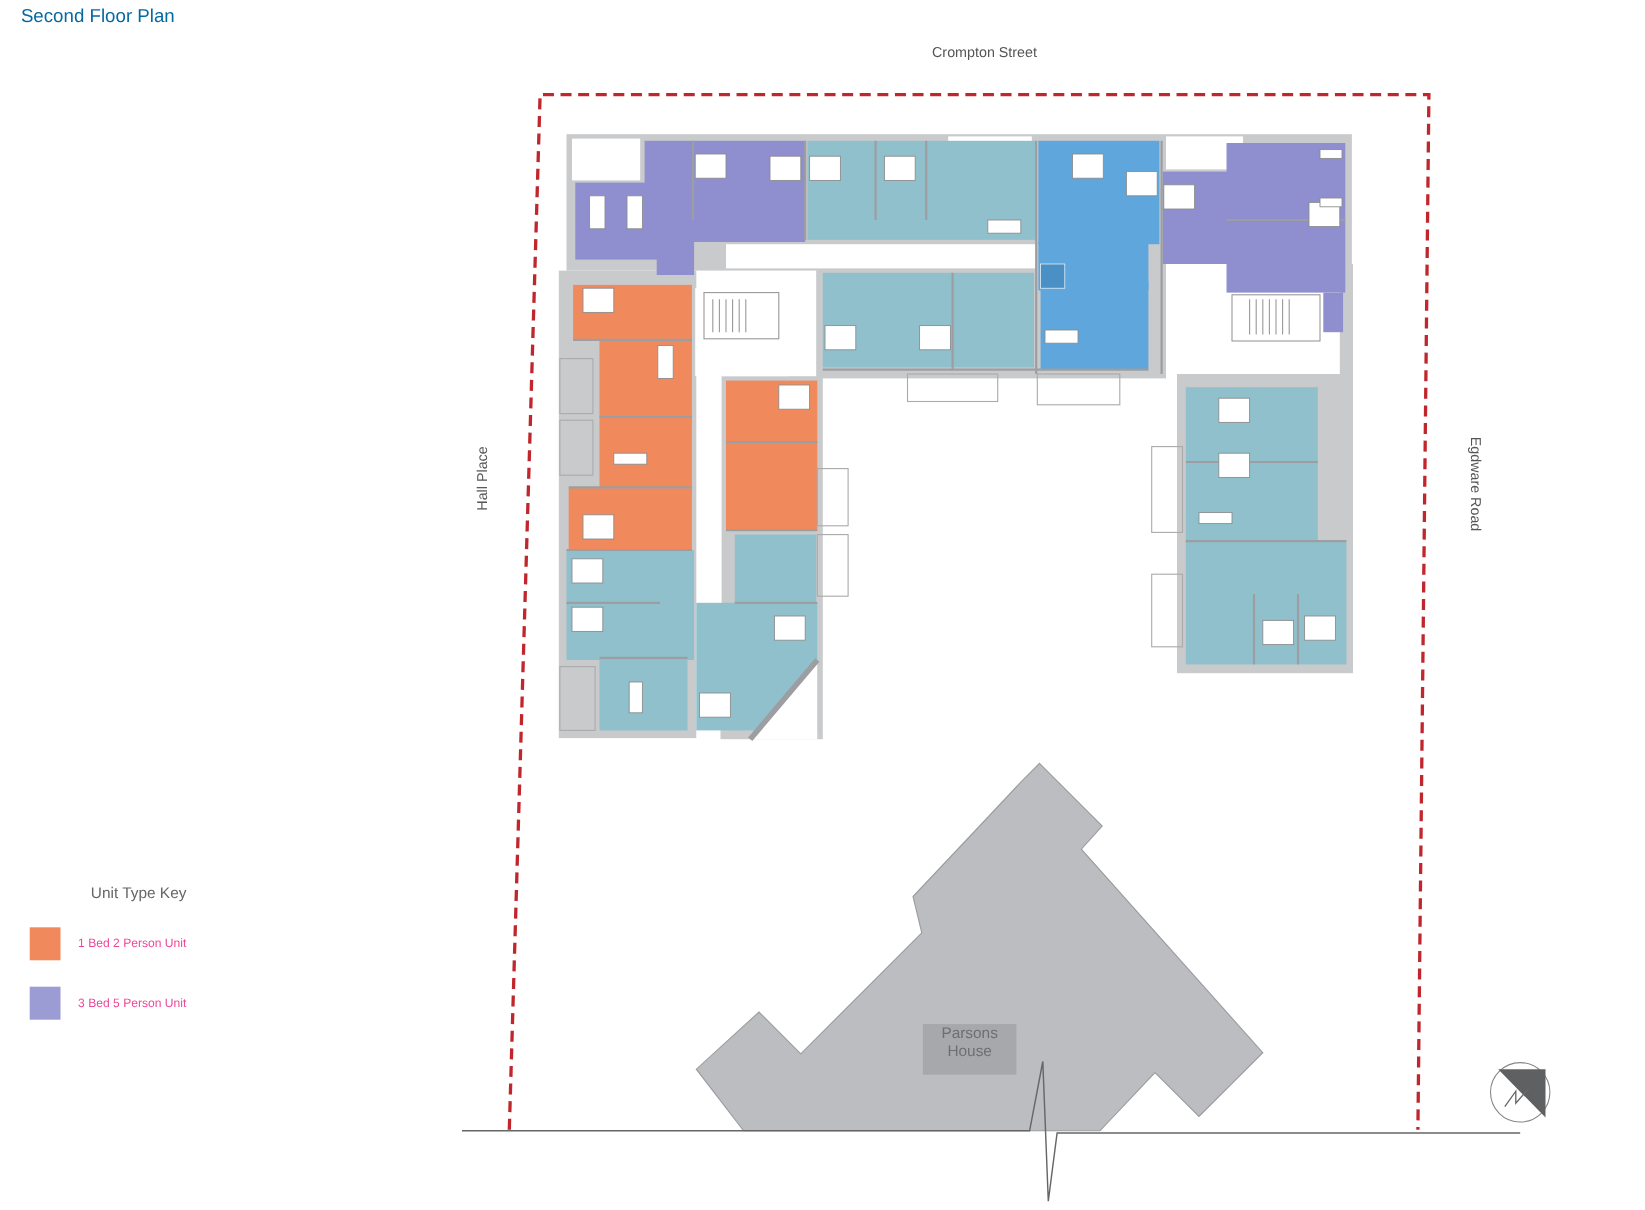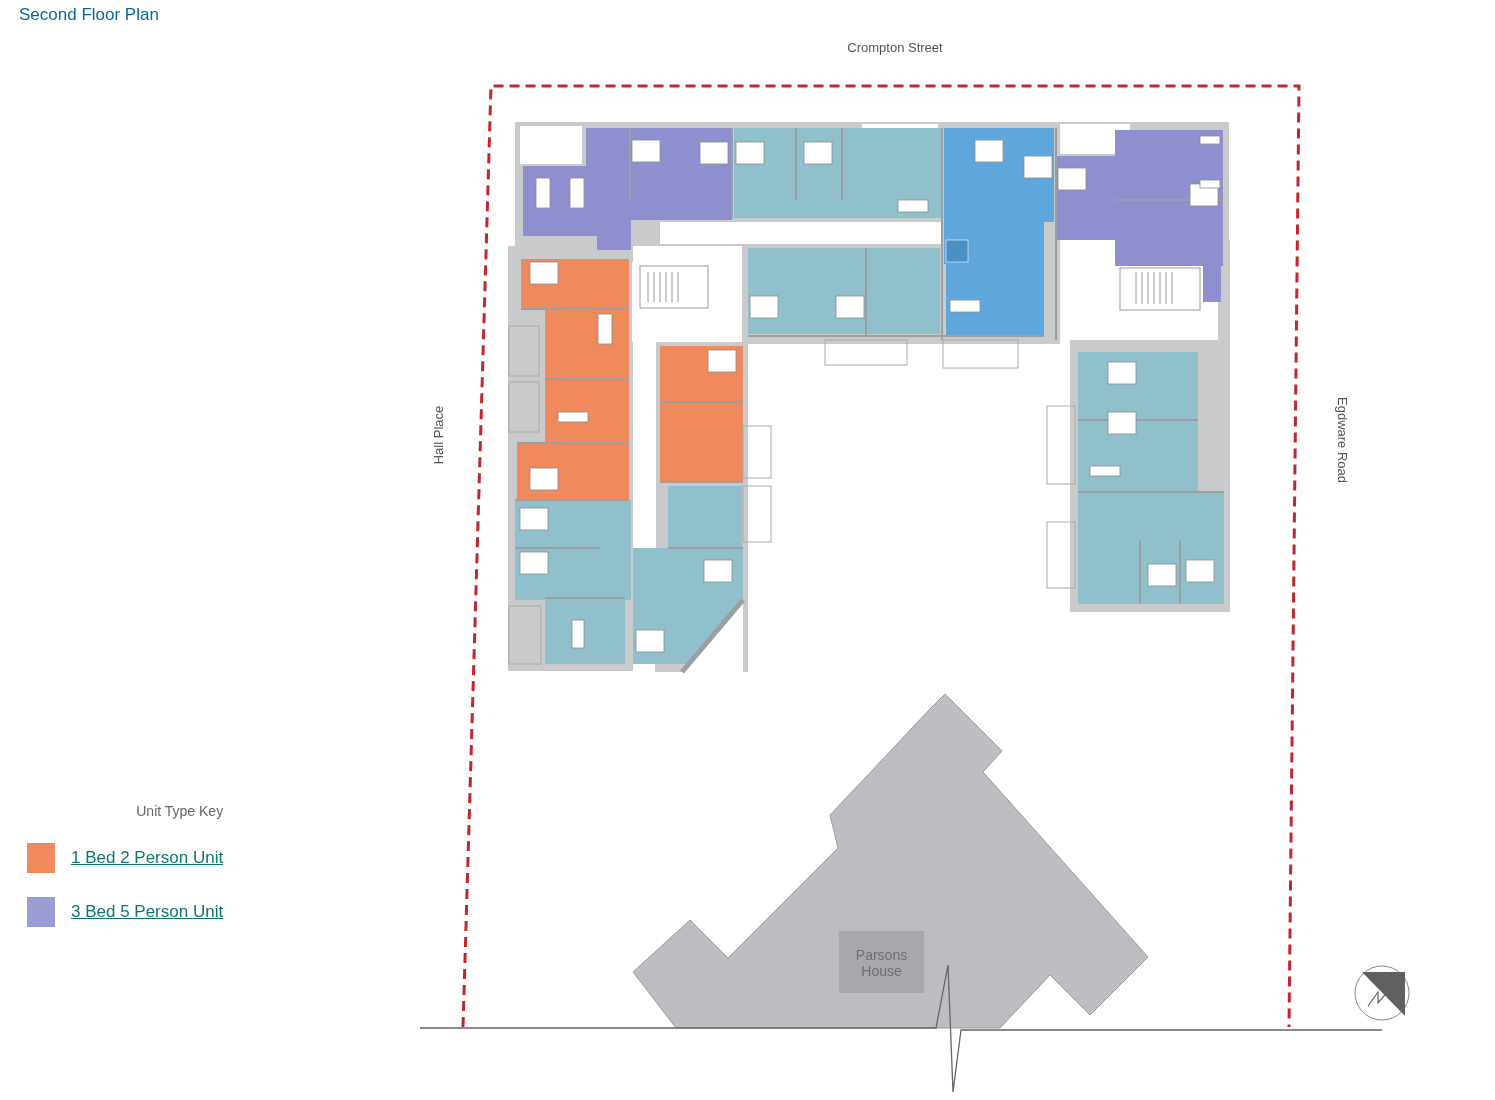--- a/index.html
+++ b/index.html
@@ -11,23 +11,23 @@
   .street-left { left: 428px; top: 400px; width: 20px; height: 70px; }
   .street-left span, .street-right span { display: block; white-space: nowrap; position: absolute; top: 50%; left: 50%; }
   .street-left span { transform: translate(-50%,-50%) rotate(-90deg); }
   .street-right { left: 1332px; top: 390px; width: 20px; height: 100px; }
   .street-right span { transform: translate(-50%,-50%) rotate(90deg); }
   svg.plan { position: absolute; left: 0; top: 0; }
   .key { position: absolute; left: 27px; top: 803px; }
   .key-title { font-size: 14px; color: #666; margin-bottom: 24px; text-align: right; }
   .key-item { display: flex; align-items: center; height: 30px; margin-bottom: 24px; }
   .swatch { width: 28px; height: 30px; margin-right: 16px; }
-  .key-label { font-size: 17px; color: #0f766e; text-decoration: underline; }
+  .key-label { font-size: 11px; color: #ec4899; }
   .parsons { position: absolute; left: 839px; top: 931px; width: 85px; height: 46px; background: #a6a8ab;
-             color: #6d6f72; font-size: 14px; text-align: center; line-height: 16px; padding-top: 16px; }
+             color: #6d6f72; font-size: 14px; text-align: center; line-height: 16px; padding-top: 0; }
   .parsons div { padding-top: 0; }
 </style>
 </head>
 <body>
 
 <div class="title">Second Floor Plan</div>
 
 <div class="street street-top"><span>Crompton Street</span></div>
 <div class="street street-left">
     <span>Hall Place</span>

